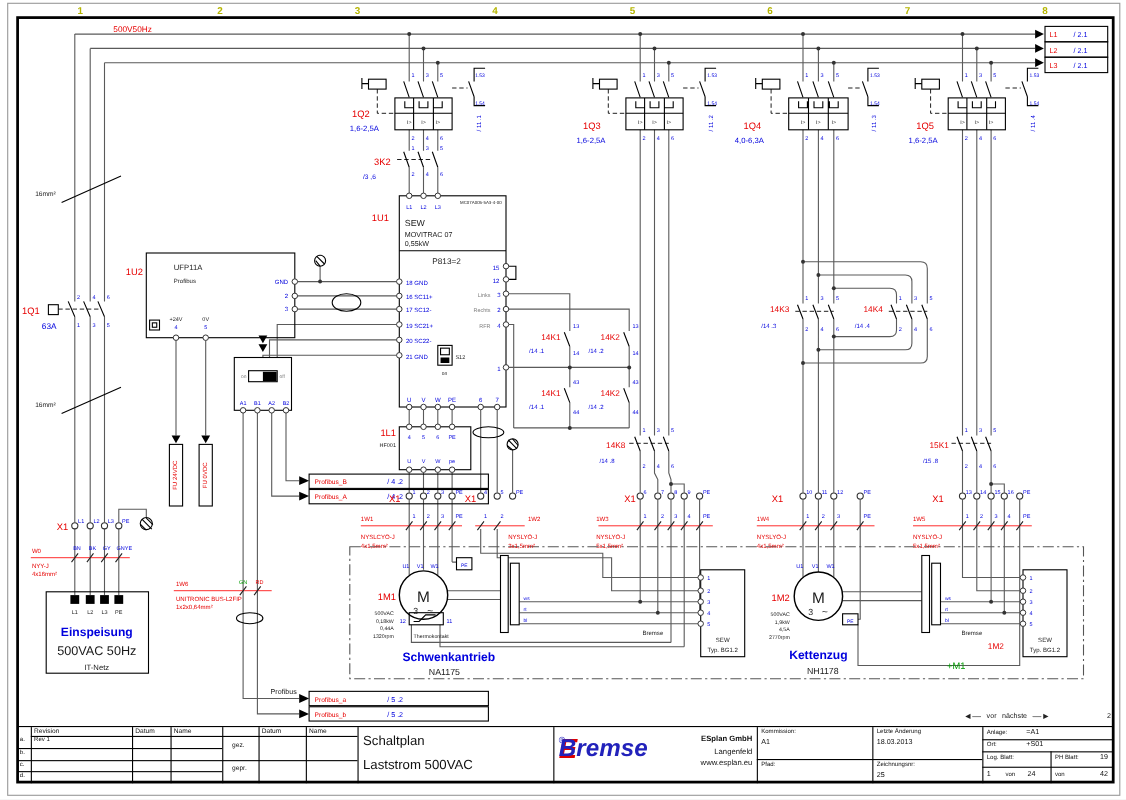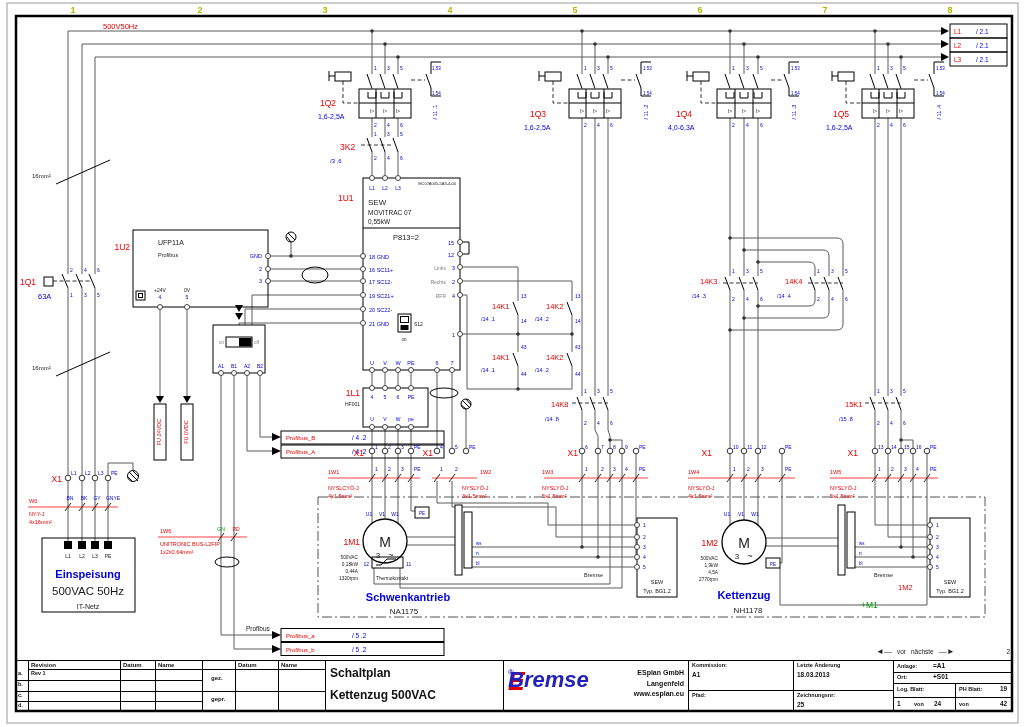--- a/index.html
+++ b/index.html
@@ -12,21 +12,21 @@
   .sym2{stroke:#000;stroke-width:1.3;fill:none}
   .dash{stroke:#000;stroke-width:.8;fill:none;stroke-dasharray:4 2.5}
   .dashdot{stroke:#555;stroke-width:1;fill:none;stroke-dasharray:10 3 2 3}
   .cable{stroke:#ff2a2a;stroke-width:.9;fill:none}
   .slash{stroke:#222;stroke-width:1;fill:none}
   .term{fill:#fff;stroke:#333;stroke-width:1}
   .pin{fill:#fff;stroke:#333;stroke-width:.9}
   .dot{fill:#333;stroke:none}
   .blk{fill:#000;stroke:none}
   #titleblock{position:absolute;left:16px;top:660px;width:996px;height:51px;border-top:1.5px solid #000;font-family:"Liberation Sans",sans-serif;color:#111;}
-  #titleblock span{position:absolute;white-space:nowrap;line-height:1;font-weight:bold;}
+  #titleblock span{position:absolute;white-space:nowrap;line-height:1;}
   .vl{position:absolute;width:1px;background:#000;top:0;height:51px}
   .hl{position:absolute;height:1px;background:#000}
   .s5{font-size:5.5px}.s6{font-size:6px}.s65{font-size:6.5px}.s7{font-size:7px}.s12{font-size:12px}
   .lg-e{color:#dd0000;font-weight:bold;font-style:italic;font-size:25px}
   .lg-s{color:#2222bb;font-weight:bold;font-style:italic;font-size:22px}
   .lg-r{color:#2222bb;font-size:8px;vertical-align:super}
   #nav{position:absolute;left:876px;top:645px;width:134px;height:12px;display:flex;align-items:center;font-size:6.5px;color:#222;gap:5px}
   #nav .arr{font-size:8px;cursor:pointer}
 </style>
 </head>
@@ -688,21 +688,21 @@
   <span class="s5" style="left:2px;top:42px">d.</span>
   <span class="s6" style="left:15px;top:1px">Revision</span>
   <span class="s5" style="left:15px;top:10px">Rev 1</span>
   <span class="s6" style="left:107px;top:1px">Datum</span>
   <span class="s6" style="left:142px;top:1px">Name</span>
   <span class="s6" style="left:195px;top:14px">gez.</span>
   <span class="s6" style="left:195px;top:35px">gepr.</span>
   <span class="s6" style="left:222px;top:1px">Datum</span>
   <span class="s6" style="left:265px;top:1px">Name</span>
   <span class="s12" style="left:314px;top:6px">Schaltplan</span>
-  <span class="s12" style="left:314px;top:28px">Kettenzug 500VAC</span>
+  <span class="s12" style="left:314px;top:28px">Laststrom 500VAC</span>
   <span style="left:492px;top:8px">
         <span class="lg-e">E</span>
         <span class="lg-s">Bremse</span>
         <span class="lg-r">®</span>
       </span>
   <span class="s7" style="left:610px;top:8px;width:58px;text-align:right;font-weight:bold">ESplan GmbH</span>
   <span class="s7" style="left:610px;top:19px;width:58px;text-align:right">Langenfeld</span>
   <span class="s7" style="left:610px;top:29px;width:58px;text-align:right">www.esplan.eu</span>
   <span class="s5" style="left:676px;top:2px">Kommission:</span>
   <span class="s65" style="left:676px;top:11px">A1</span>

